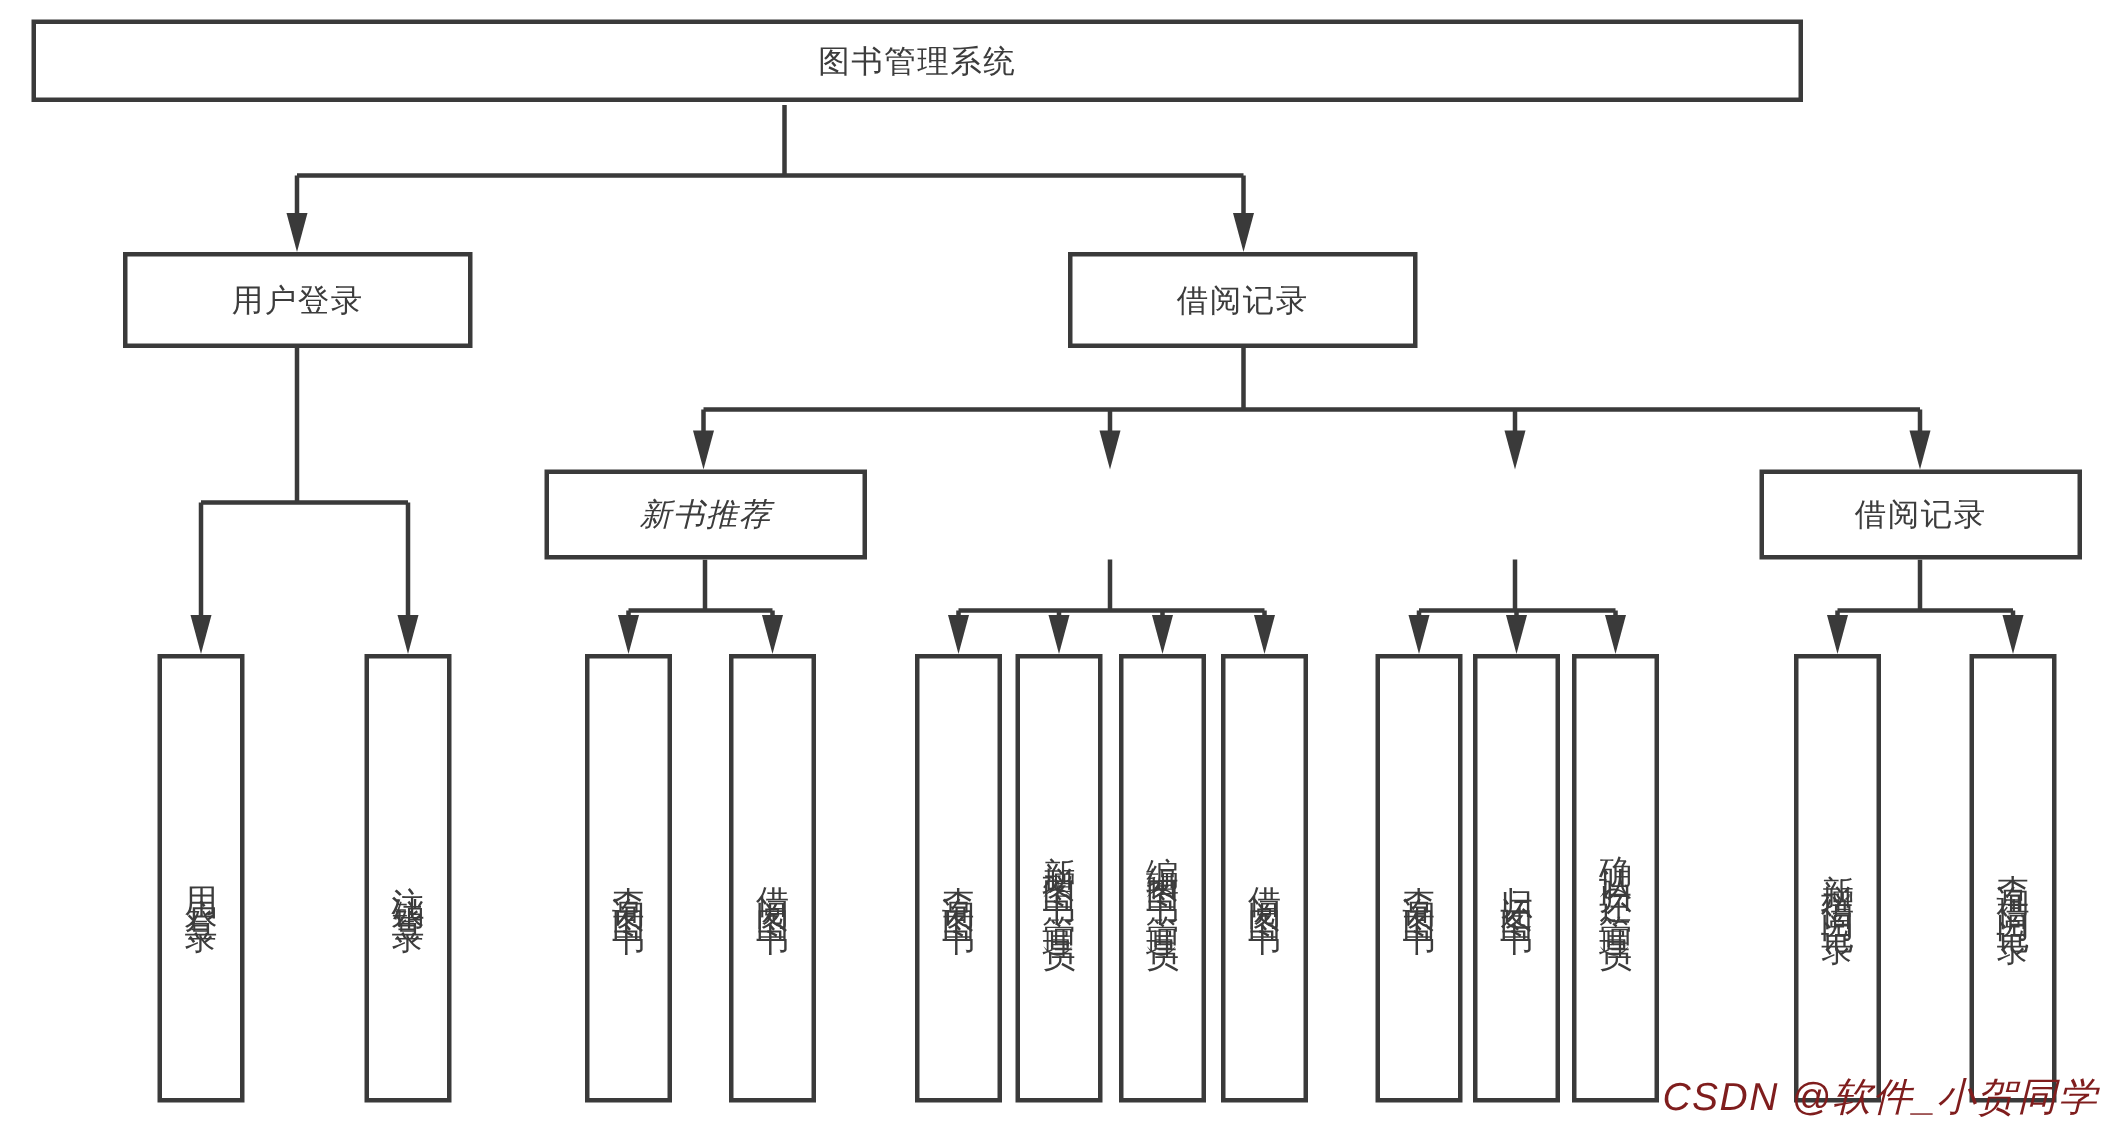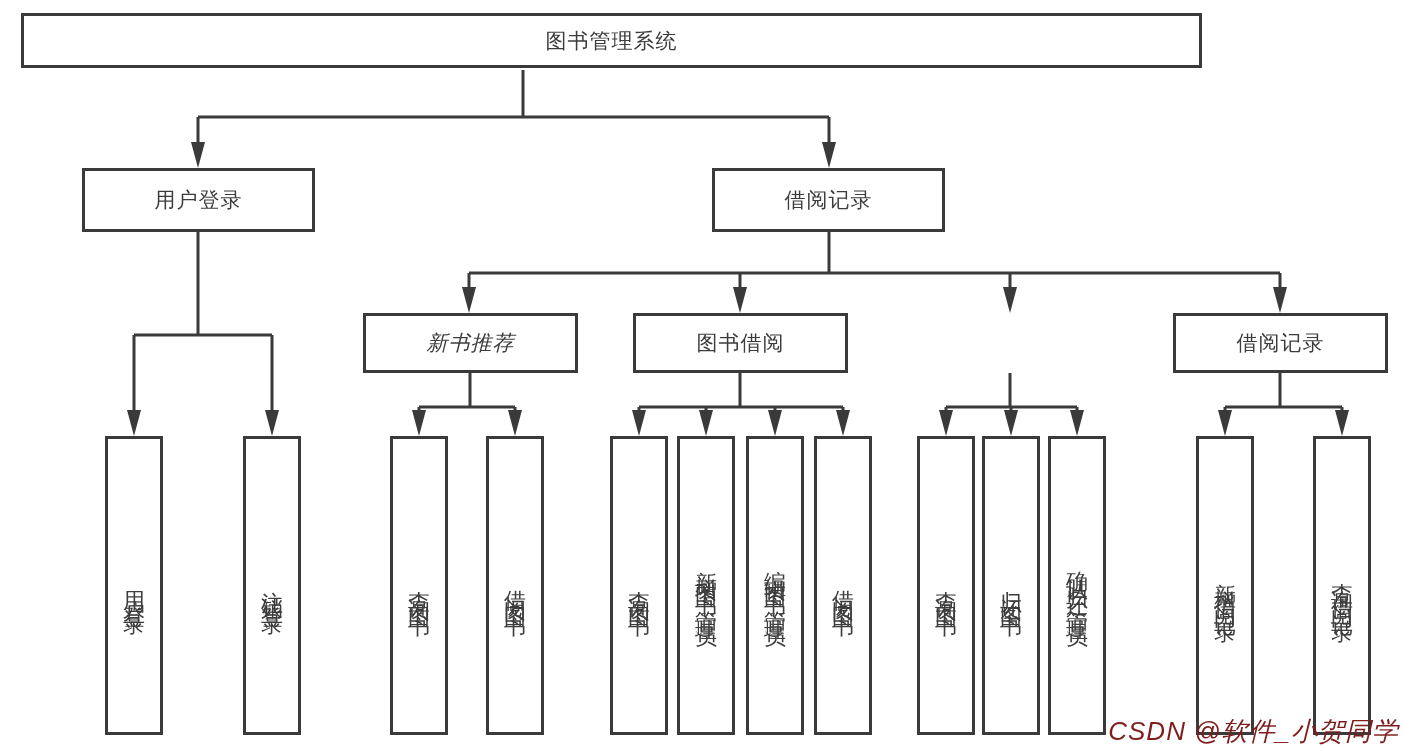--- a/index.html
+++ b/index.html
@@ -99,21 +99,20 @@
     <polygon class="arrow" points="1218,410 1232,410 1225,436"></polygon>
     <polygon class="arrow" points="1335,410 1349,410 1342,436"></polygon>
   </svg>
 
   <div class="box" style="left:21px; top:13px; width:1181px; height:55px;">图书管理系统</div>
 
   <div class="box" style="left:82px; top:168px; width:233px; height:64px;">用户登录</div>
   <div class="box" style="left:712px; top:168px; width:233px; height:64px;">借阅记录</div>
 
   <div class="box" style="left:363px; top:313px; width:215px; height:60px;font-style:italic;">新书推荐</div>
-  <div class="box" style="left:633px; top:313px; width:215px; height:60px;">图书借阅</div>
   <div class="box" style="left:1173px; top:313px; width:215px; height:60px;">借阅记录</div>
 
   <div class="box vbox" style="left:105px; top:436px; width:58px; height:299px;">用户登录</div>
   <div class="box vbox" style="left:243px; top:436px; width:58px; height:299px;">注销登录</div>
 
   <div class="box vbox" style="left:390px; top:436px; width:58px; height:299px;">查询图书</div>
   <div class="box vbox" style="left:486px; top:436px; width:58px; height:299px;">借阅图书</div>
 
   <div class="box vbox" style="left:610px; top:436px; width:58px; height:299px;">查询图书</div>
   <div class="box vbox" style="left:677px; top:436px; width:58px; height:299px;">新增图书（管理员）</div>

